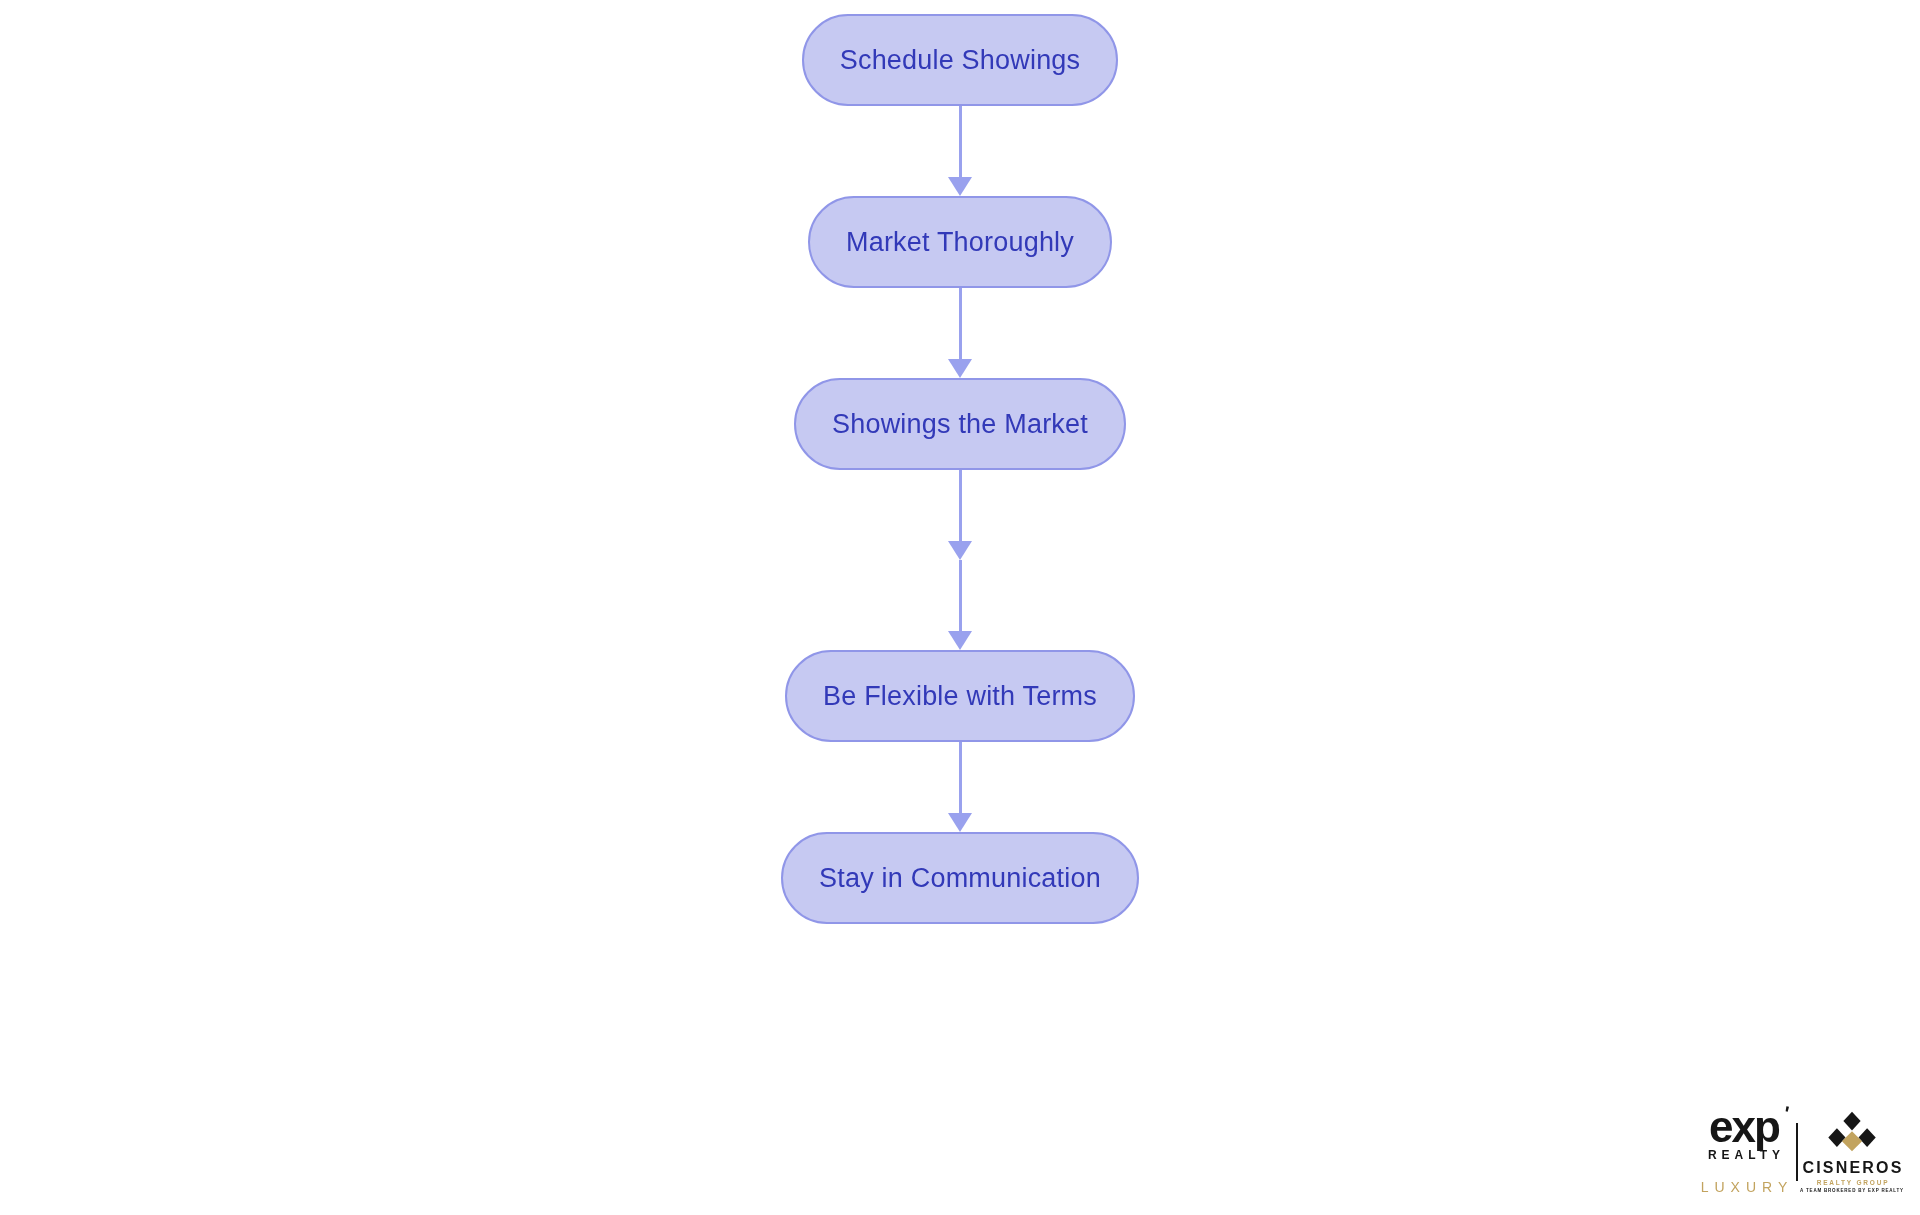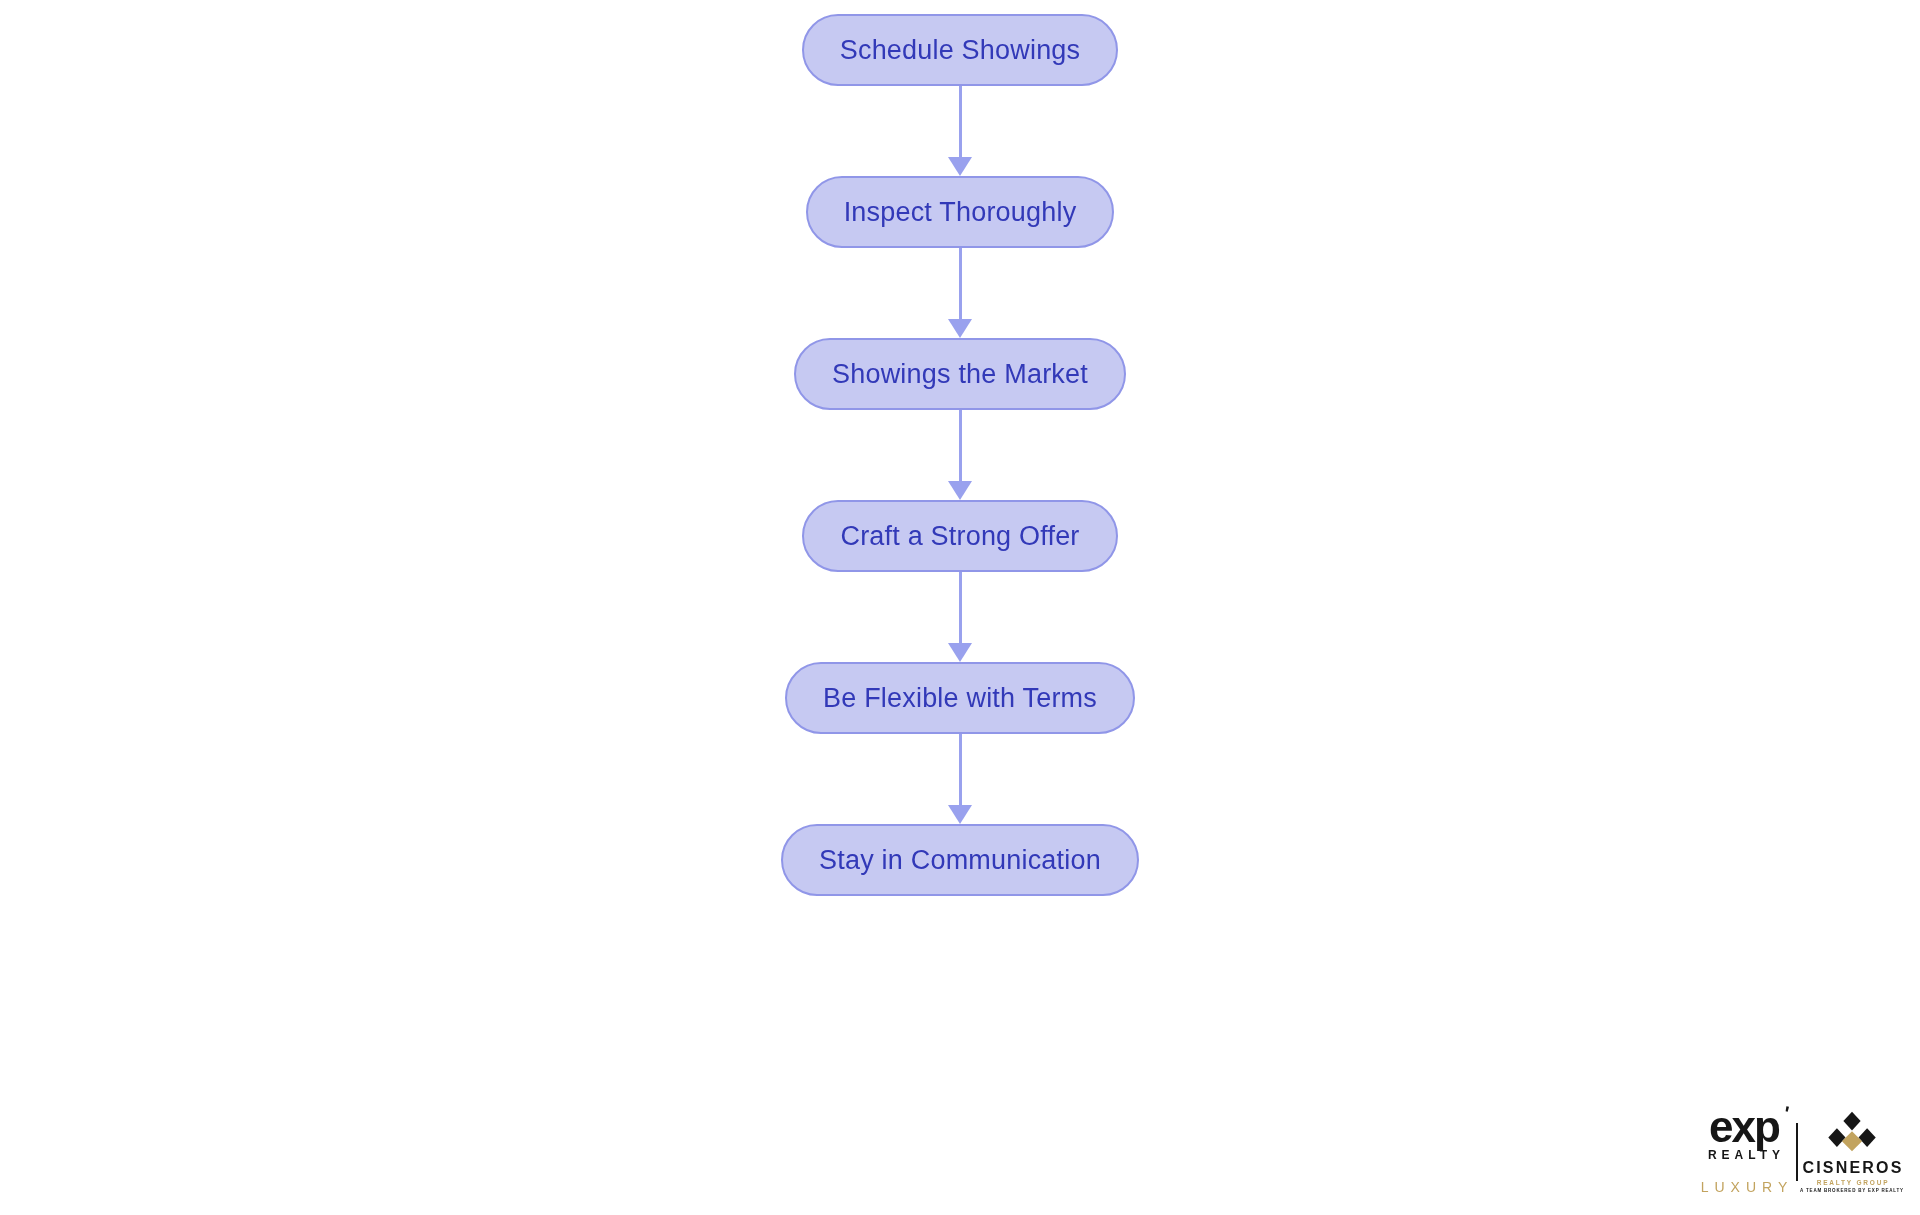--- a/index.html
+++ b/index.html
@@ -20,21 +20,21 @@
     position: absolute;
     top: 14px;
     left: 0;
     width: 100%;
     display: flex;
     flex-direction: column;
     align-items: center;
   }
   .node {
     box-sizing: border-box;
-    height: 72px;
+    height: 92px;
     border-radius: 50px;
     background: var(--node-fill, #c6c9f2);
     border: 2px solid var(--node-border, #9096e8);
     color: var(--node-text, #3239b8);
     font-size: 27px;
     letter-spacing: 0.2px;
     display: flex;
     align-items: center;
     justify-content: center;
     padding: 0 36px;
@@ -152,40 +152,37 @@
   <div class="node">
     <span>Schedule Showings</span>
   </div>
 
   <div class="connector">
     <div class="arrow-line"></div>
     <div class="arrow-head"></div>
   </div>
 
   <div class="node">
-    <span>Inspect Thoroughly</span>
+    <span>Market Thoroughly</span>
   </div>
 
   <div class="connector">
     <div class="arrow-line"></div>
     <div class="arrow-head"></div>
   </div>
 
   <div class="node">
     <span>Showings the Market</span>
   </div>
 
   <div class="connector">
     <div class="arrow-line"></div>
     <div class="arrow-head"></div>
   </div>
 
-  <div class="node">
-    <span>Craft a Strong Offer</span>
-  </div>
 
   <div class="connector">
     <div class="arrow-line"></div>
     <div class="arrow-head"></div>
   </div>
 
   <div class="node">
     <span>Be Flexible with Terms</span>
   </div>
 

